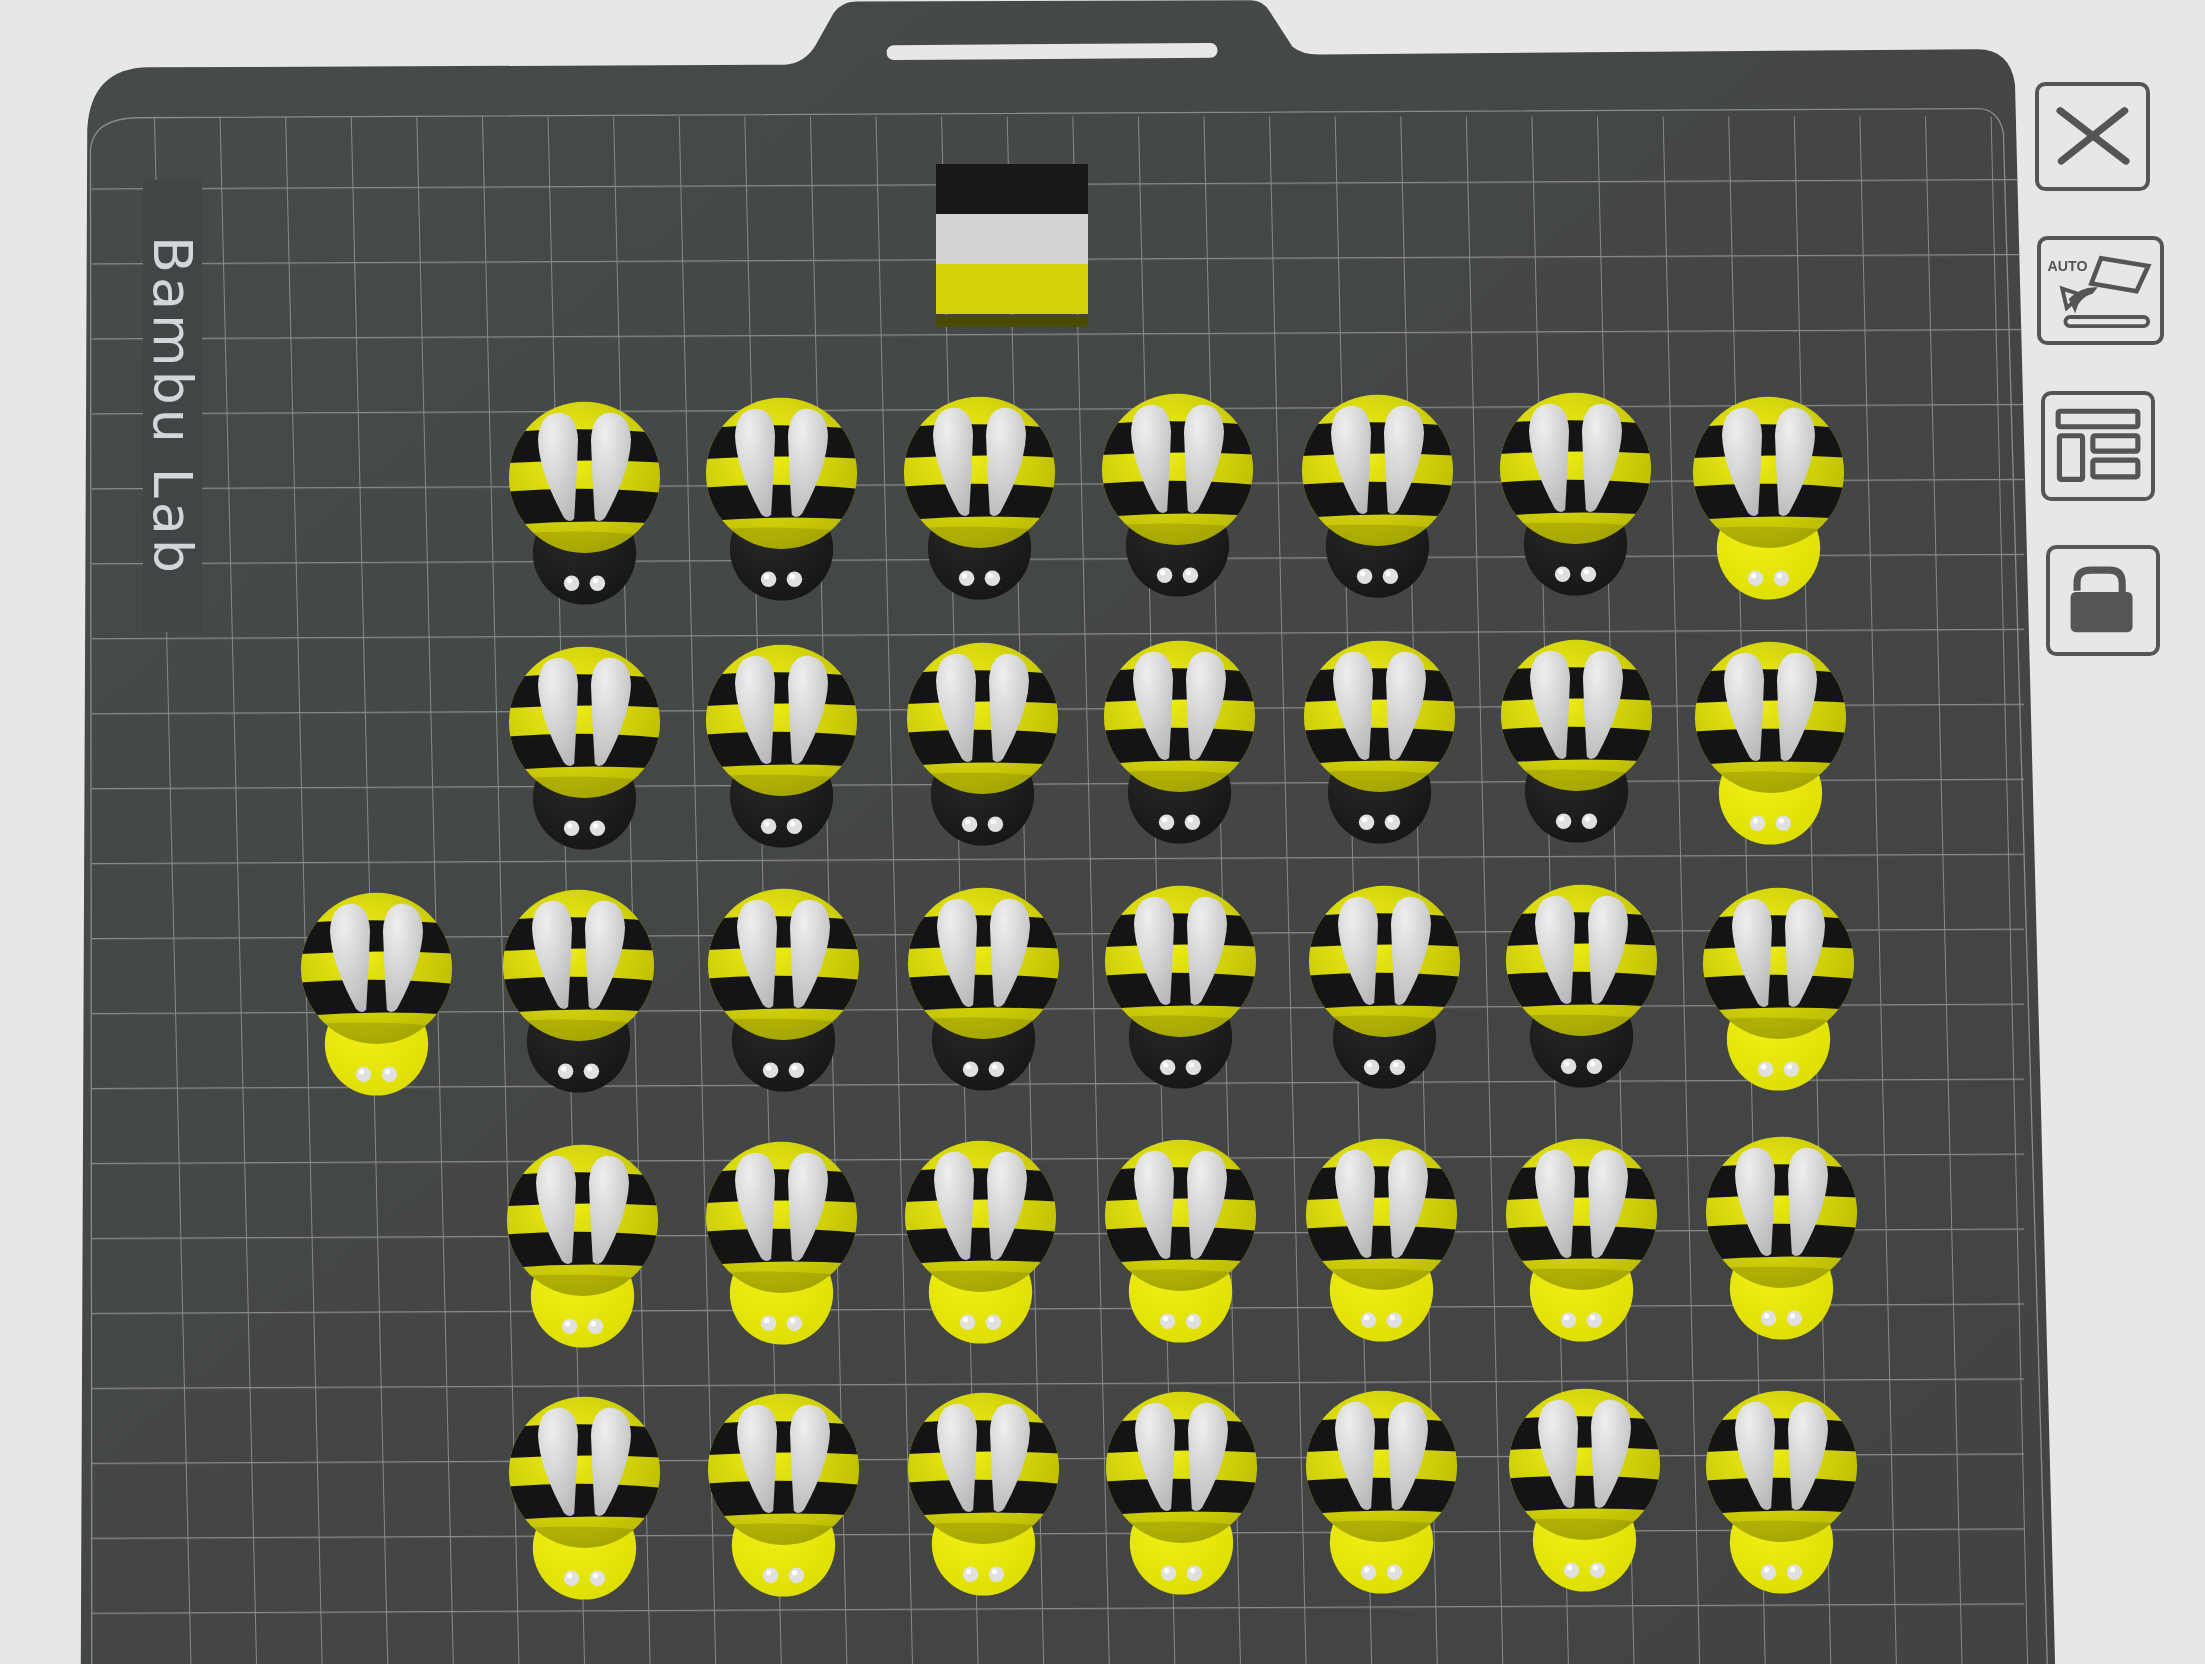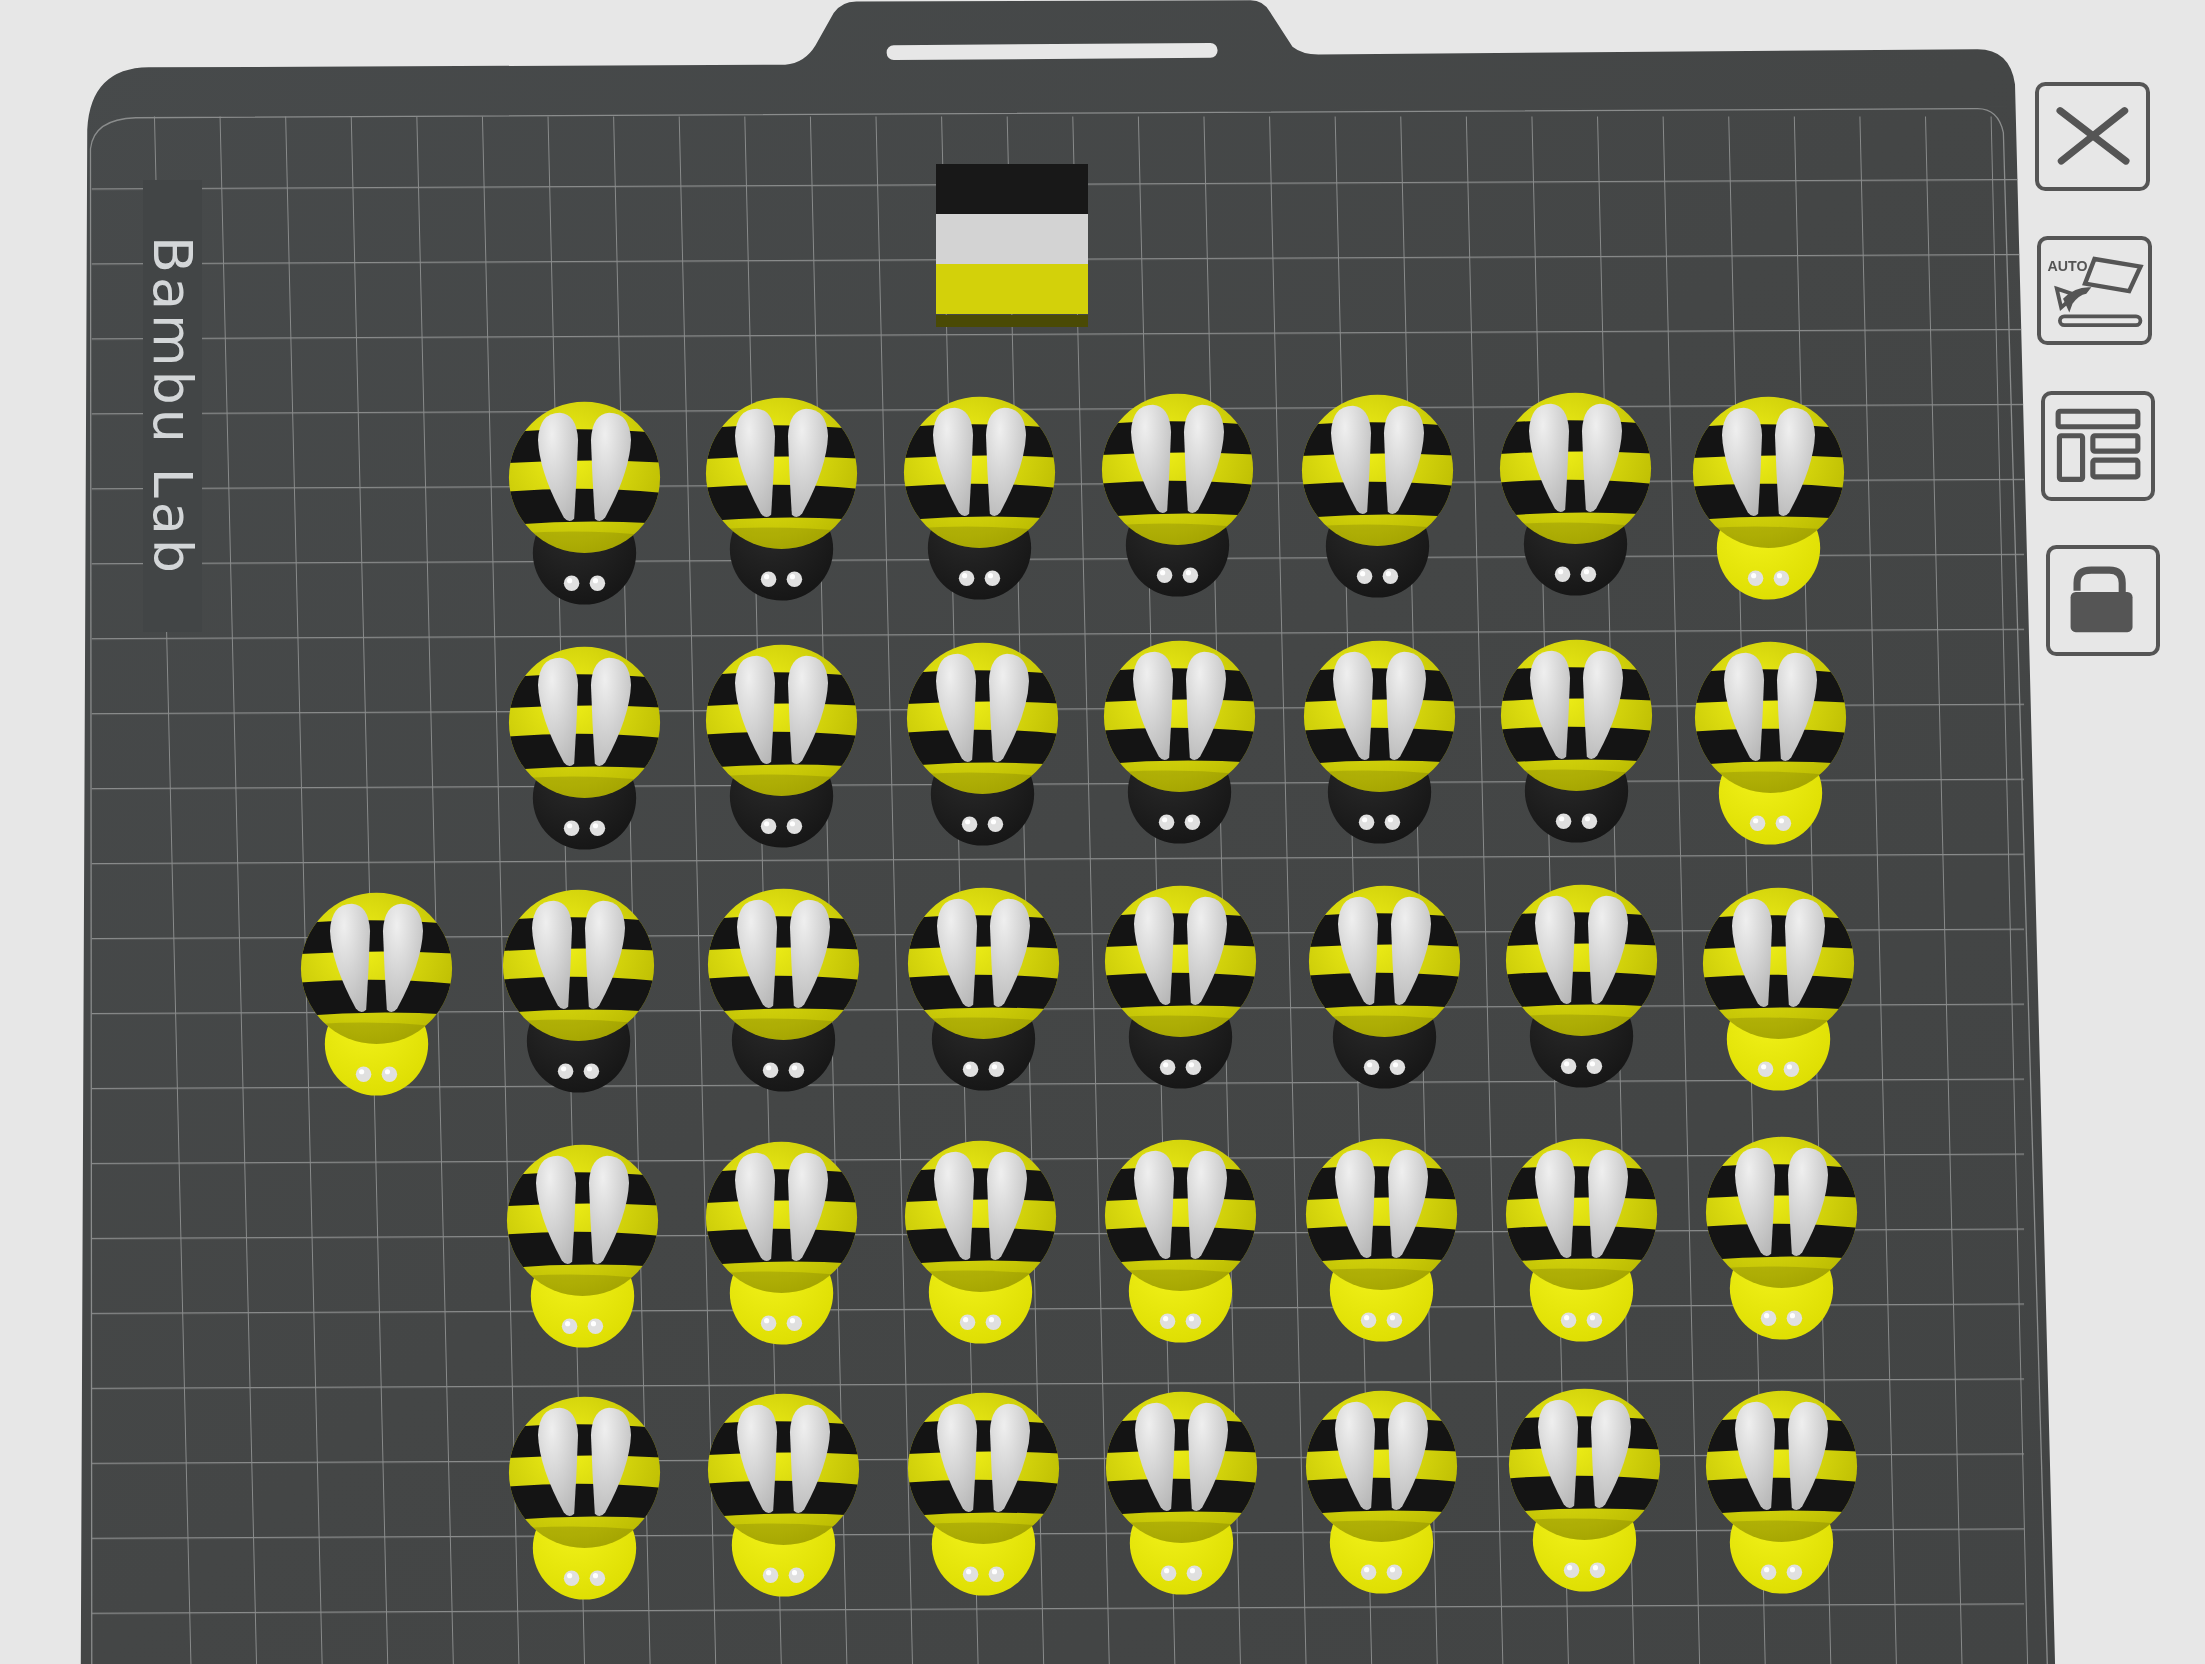--- a/index.html
+++ b/index.html
@@ -1468,21 +1468,21 @@
       </div>
     </div>
 
   <div class="toolbar-btn" style="left:2035px; top:82px; width:115px; height:109px;">
     <svg width="84" height="65" viewBox="0 0 130 100">
       <line x1="14" y1="10" x2="116" y2="88" stroke="#555" stroke-width="11" stroke-linecap="round"></line>
       <line x1="114" y1="10" x2="16" y2="88" stroke="#555" stroke-width="11" stroke-linecap="round"></line>
     </svg>
   </div>
 
-  <div class="toolbar-btn" style="left:2037px; top:236px; width:115px; height:109px;">
+  <div class="toolbar-btn" style="left:2037px; top:236px; width:127px; height:109px;">
     <span class="auto-text">AUTO</span>
     <svg width="110" height="97" viewBox="0 0 170 150">
       <polygon points="85,15 158,27 140,66 70,54" fill="none" stroke="#555" stroke-width="7" transform="translate(0,10)"></polygon>
       <path d="M 35 88 Q 55 68 80 70 L 72 80 Q 60 82 50 96 L 45 110 Z" fill="#555"></path>
       <path d="M 25 72 L 55 82 L 32 102 Z" fill="none" stroke="#555" stroke-width="6"></path>
       <rect x="30" y="116" width="128" height="14" rx="7" fill="none" stroke="#555" stroke-width="6"></rect>
     </svg>
   </div>
 
   <div class="toolbar-btn" style="left:2041px; top:391px; width:114px; height:110px;">

